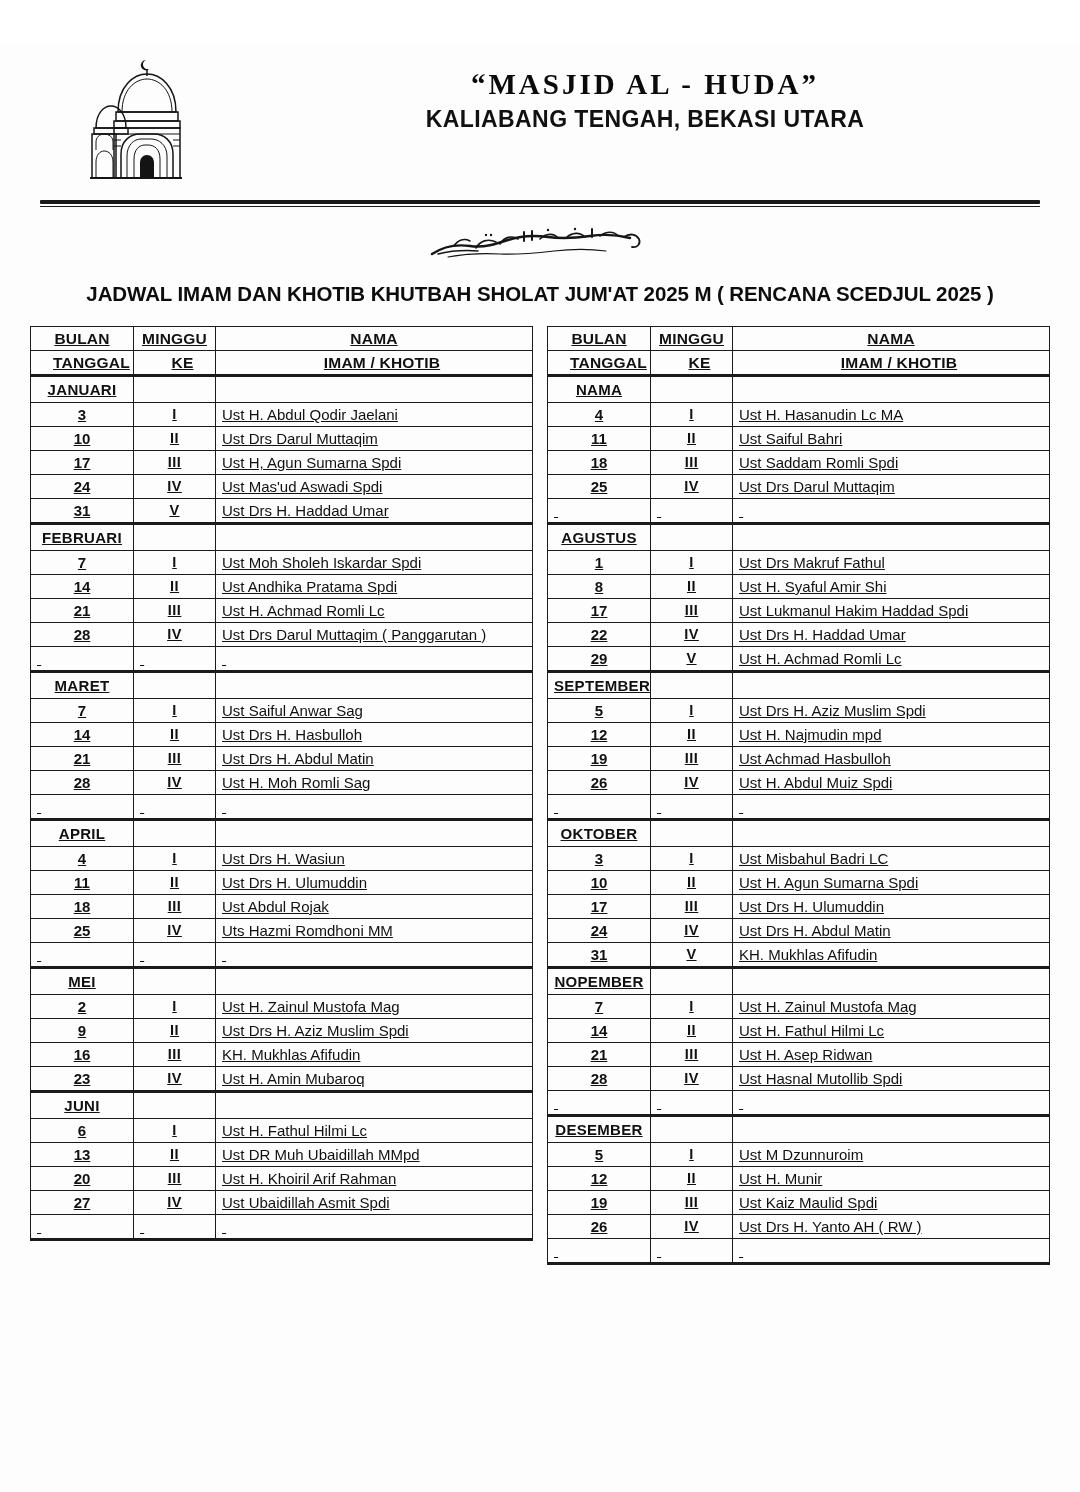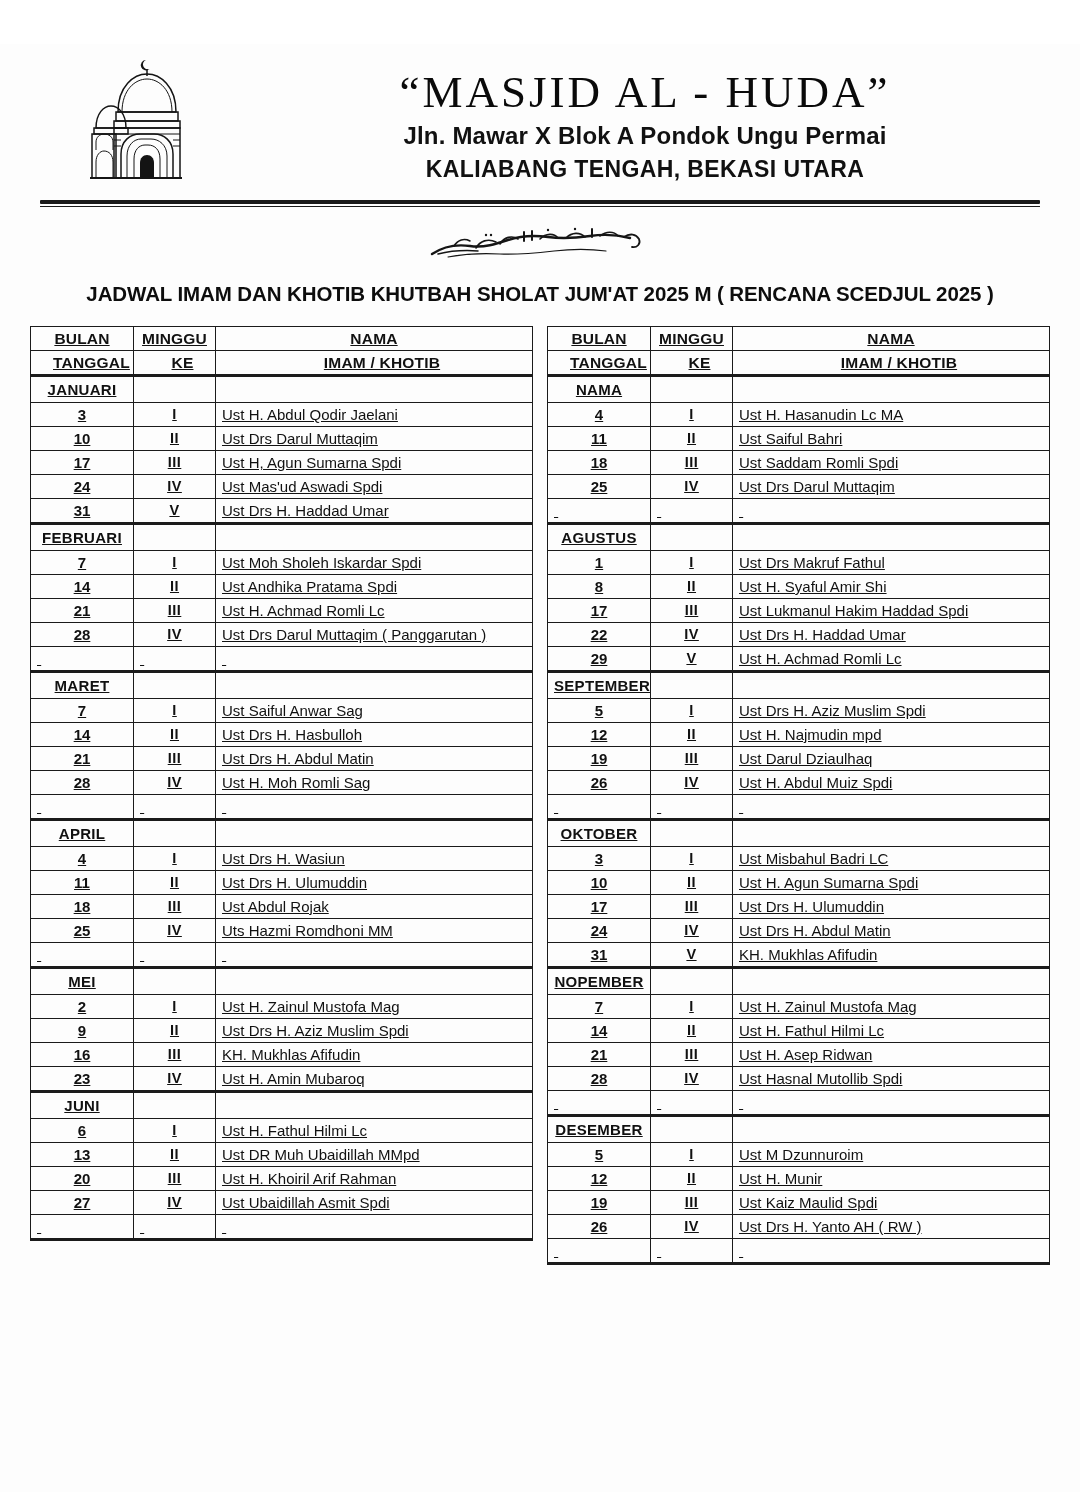--- a/index.html
+++ b/index.html
@@ -40,22 +40,22 @@
   }
   .head-text {
     position: absolute;
     left: 210px;
     right: 0;
     top: 26px;
     text-align: center;
   }
   .masjid-name {
     font-family: "Liberation Serif", serif;
-    font-weight: normal;
-    font-size: 45px;
+    font-weight: bold;
+    font-size: 29px;
     letter-spacing: 3px;
     line-height: 1.02;
     color: #0a0a0a;
     white-space: nowrap;
   }
   .addr1 {
     font-family: "Liberation Sans", sans-serif;
     font-weight: bold;
     font-size: 24px;
     letter-spacing: 0.2px;
@@ -211,21 +211,20 @@
           <line x1="36" y1="96" x2="43" y2="96" stroke-width="1"></line>
           <line x1="95" y1="96" x2="102" y2="96" stroke-width="1"></line>
 
           <line x1="12" y1="128" x2="104" y2="128" stroke-width="2"></line>
         </g>
       </svg>
     </div>
 
     <div class="head-text">
       <div class="masjid-name">“MASJID AL - HUDA”</div>
-      <div class="addr1">Jln. Mawar X Blok A Pondok Ungu Permai</div>
       <div class="addr2">KALIABANG TENGAH, BEKASI UTARA</div>
     </div>
   </div>
 
   <div class="rule-wrap">
     <div class="rule-thick"></div>
     <div class="rule-thin"></div>
   </div>
 
   <div class="basmala">
@@ -546,21 +545,21 @@
               <td class="name">Ust Drs H. Aziz Muslim Spdi</td>
             </tr>
             <tr>
               <td class="date">12</td>
               <td class="week">II</td>
               <td class="name">Ust H. Najmudin mpd</td>
             </tr>
             <tr>
               <td class="date">19</td>
               <td class="week">III</td>
-              <td class="name">Ust Darul  Dziaulhaq</td>
+              <td class="name">Ust Achmad  Hasbulloh</td>
             </tr>
             <tr>
               <td class="date">26</td>
               <td class="week">IV</td>
               <td class="name">Ust H. Abdul Muiz Spdi</td>
             </tr>
             <tr class="blank block-end">
               <td>&nbsp;</td>
               <td>&nbsp;</td>
               <td>&nbsp;</td>

